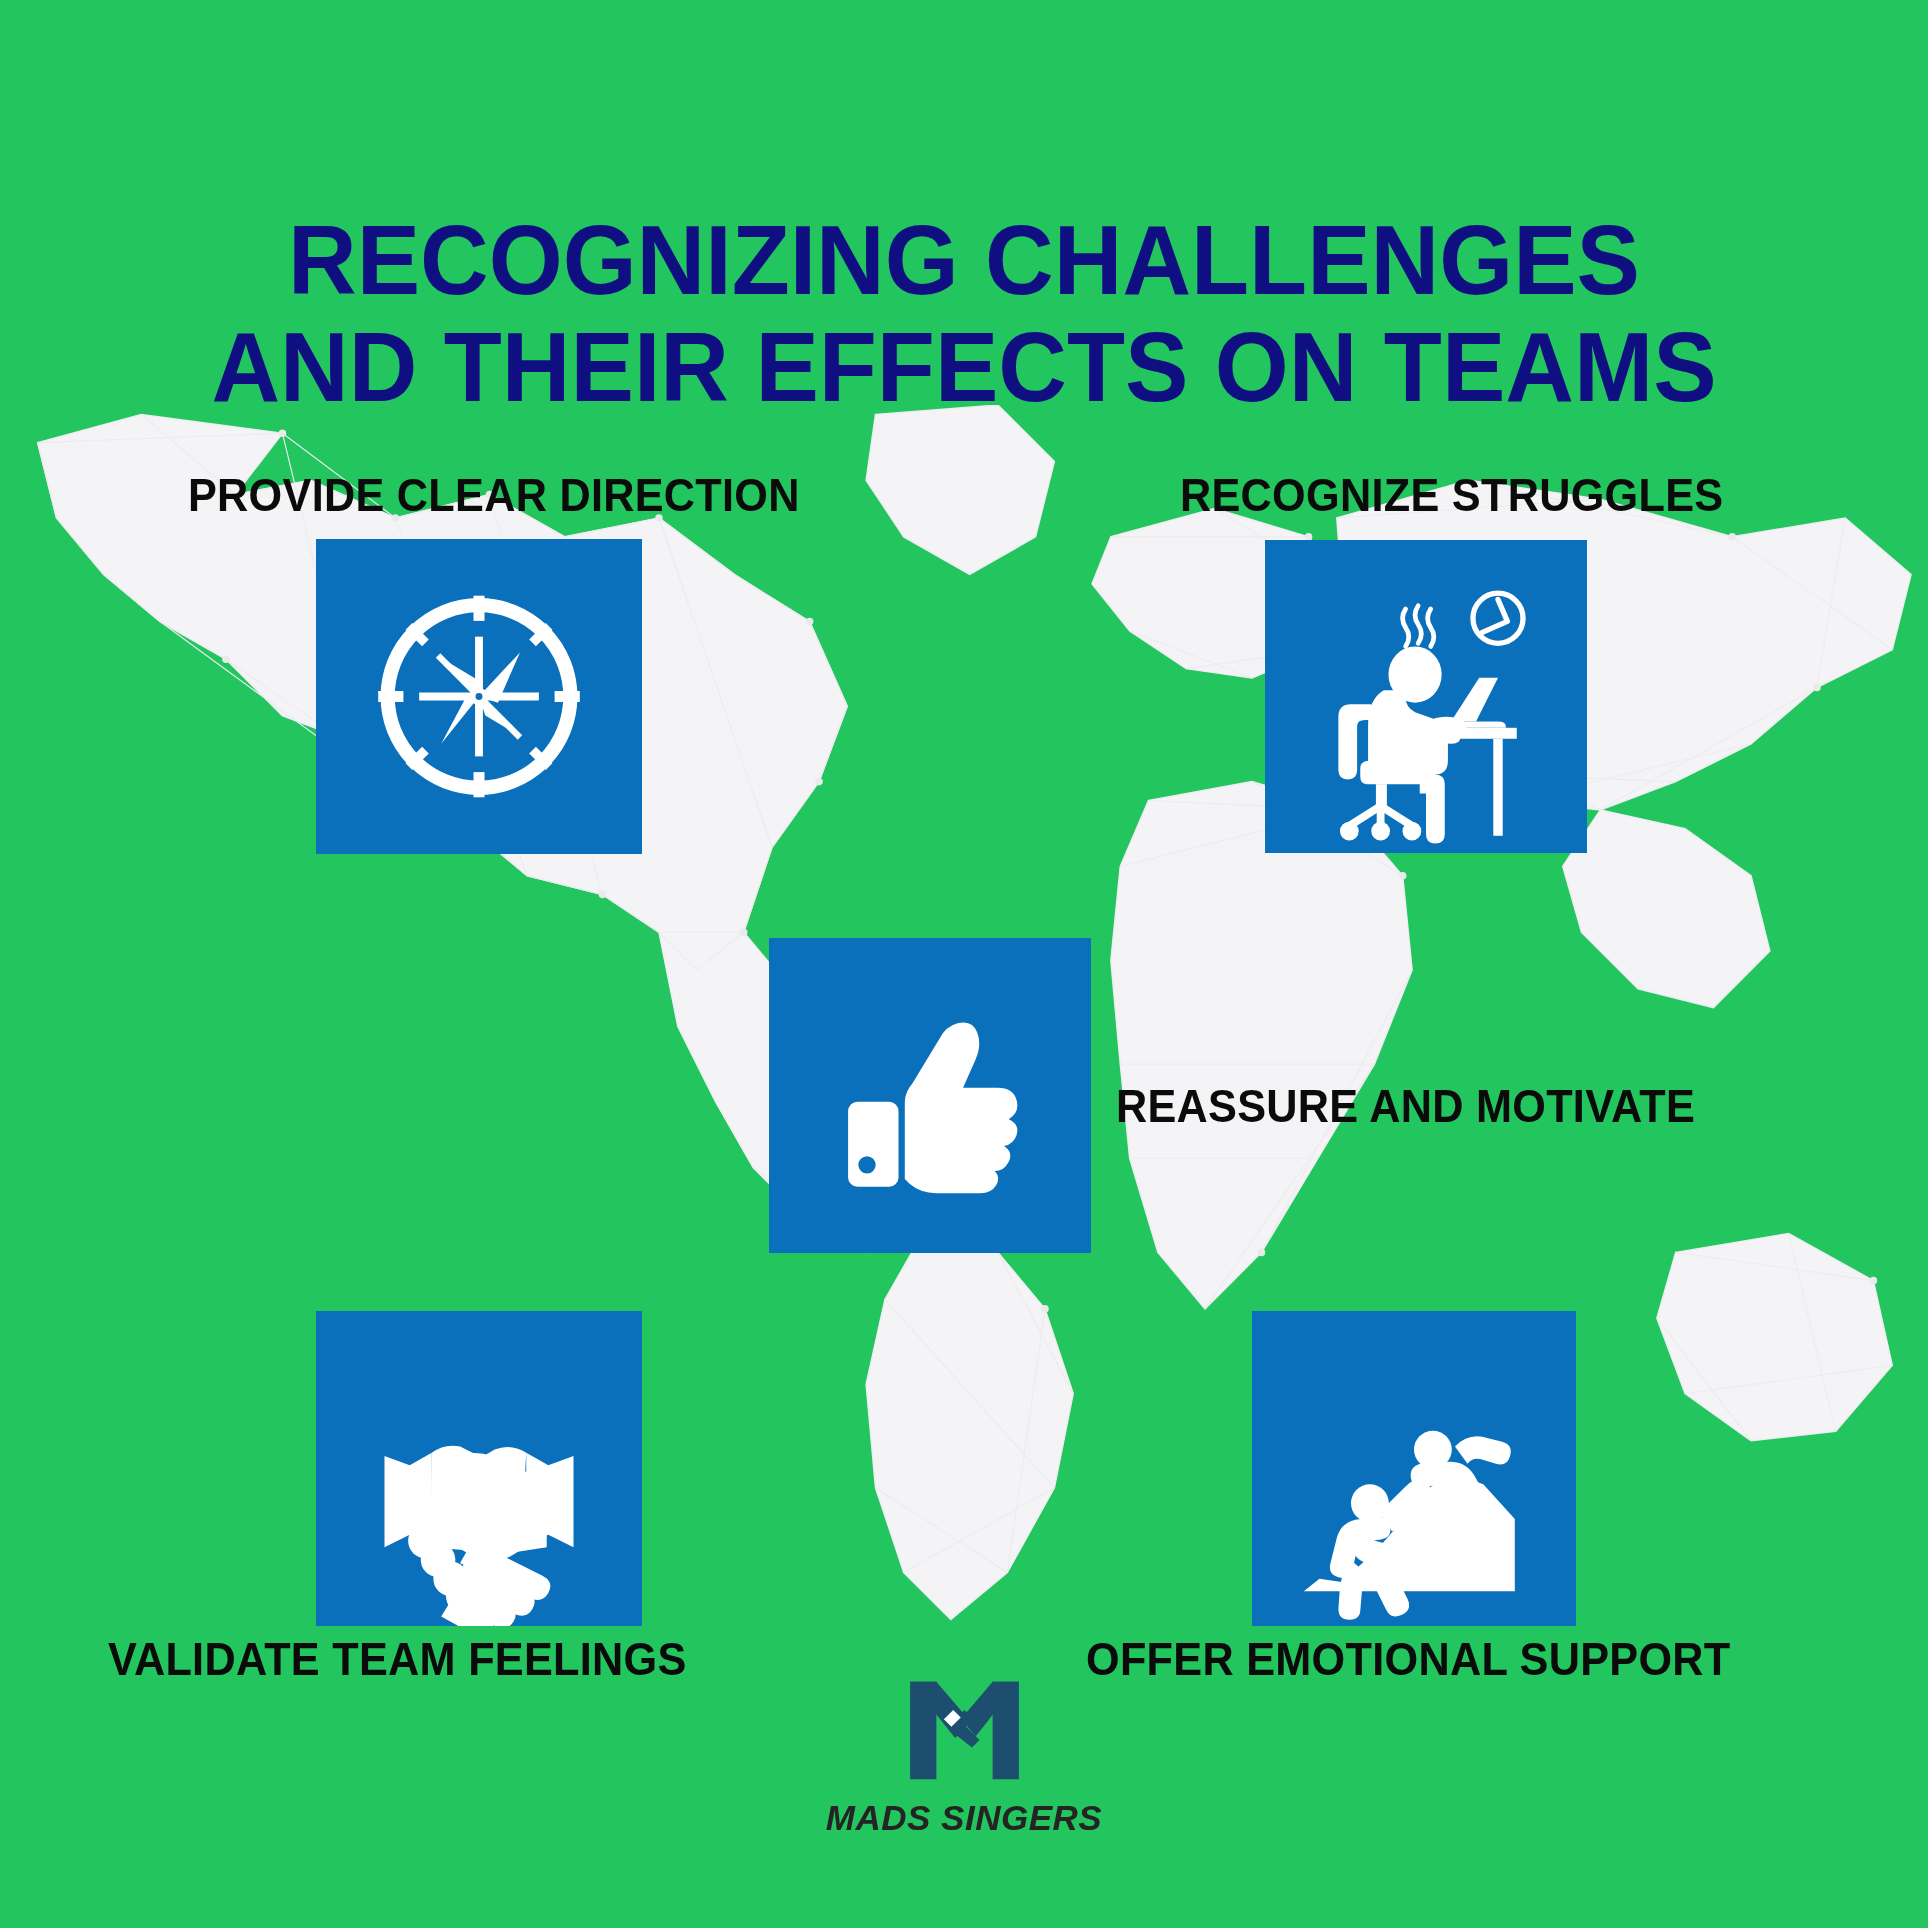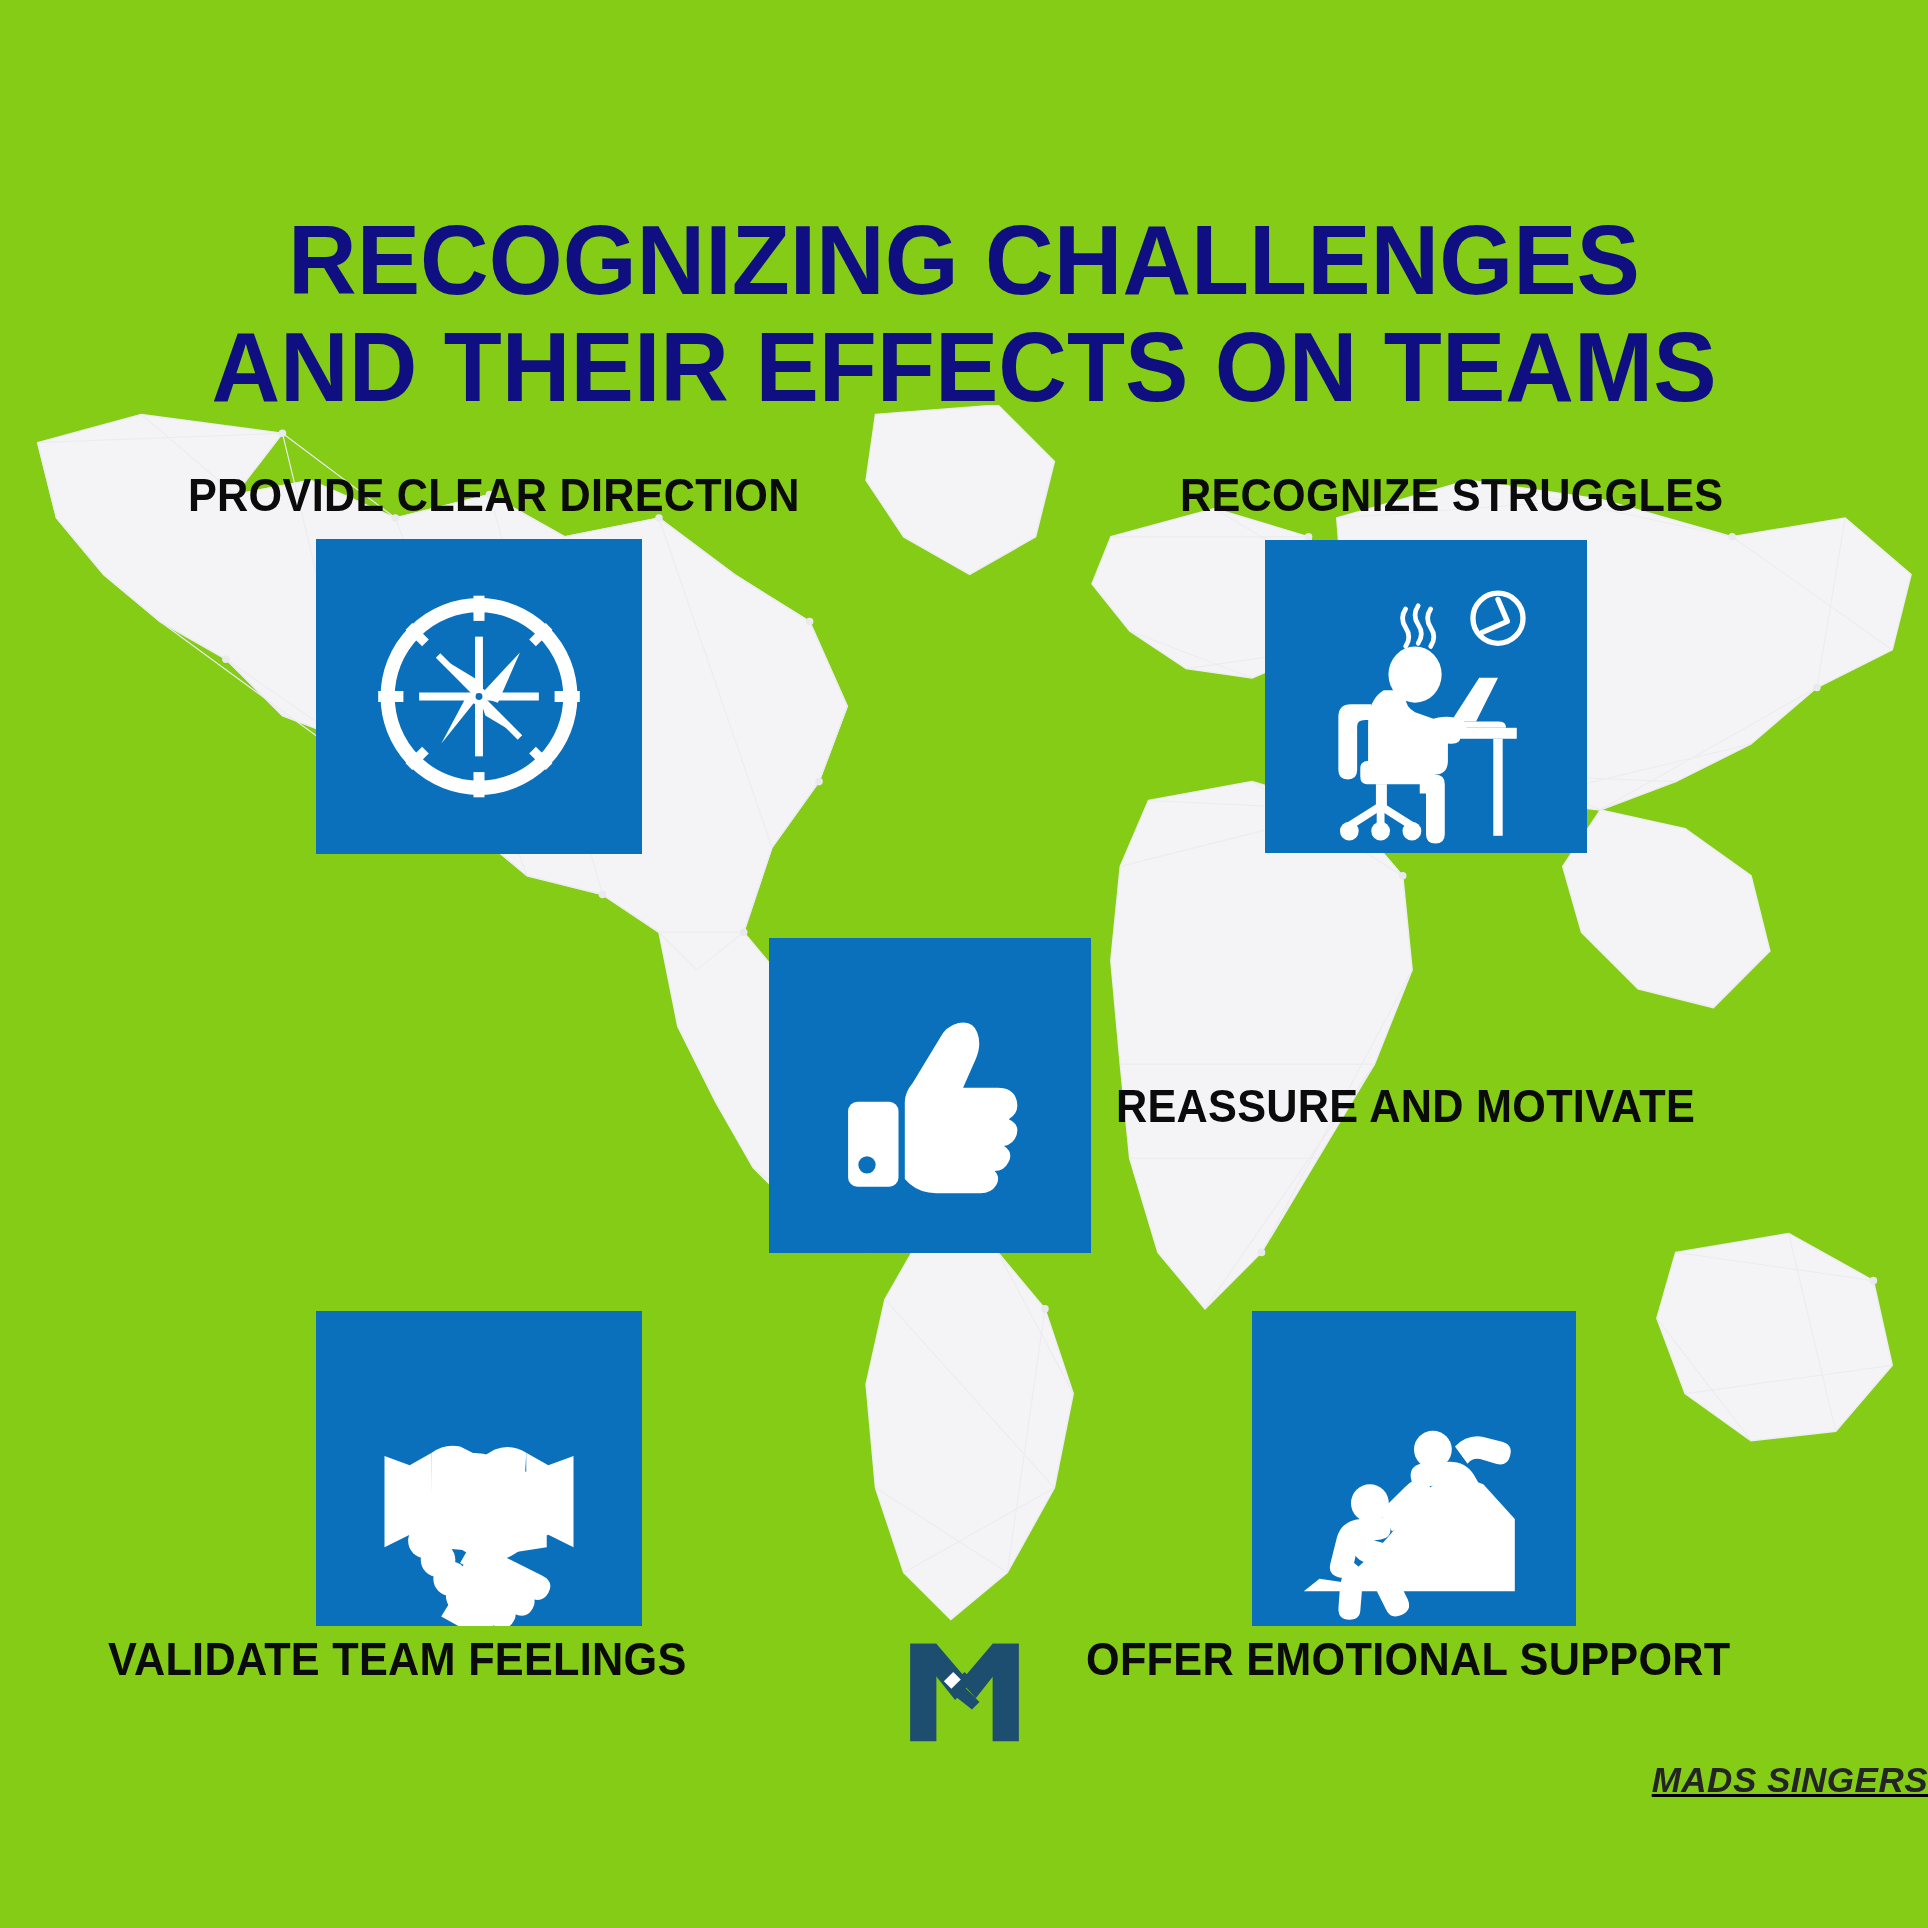--- a/index.html
+++ b/index.html
@@ -6,21 +6,21 @@
   body{
     width:1928px;height:1928px;
     background:#ffffff;
     font-family:"Liberation Sans", sans-serif;
     overflow:hidden;
     position:relative;
   }
   #stage{
     position:absolute;inset:0;
     width:1928px;height:1928px;
-    background:#84cc16;
+    background:#22c55e;
     overflow:hidden;
   }
   
   #worldmap{
     position:absolute;left:0;top:405px;
     width:1928px;height:1224px;
     opacity:1;
     pointer-events:none;
   }
   
@@ -64,23 +64,22 @@
 
   #tile-direction{left:316px;  top:539px;  width:326px;height:315px;}
   #tile-struggles{left:1265px; top:540px;  width:322px;height:313px;}
   #tile-reassure {left:769px;  top:938px;  width:322px;height:315px;}
   #tile-validate {left:316px;  top:1311px; width:326px;height:315px;}
   #tile-support  {left:1252px; top:1311px; width:324px;height:315px;}
 
   
   #logo{
     position:absolute;
-    left:0;right:0;top:1640px;
-    text-align:right;
-    text-decoration:underline;
+    left:0;right:0;top:1678px;
+    text-align:center;
   }
   #logo-mark{
     display:block;margin:0 auto;
     width:117px;height:105px;
   }
   #logo-name{
     margin-top:15px;
     font-family:"Liberation Sans", sans-serif;
     font-weight:bold;font-style:italic;
     font-size:35px;

